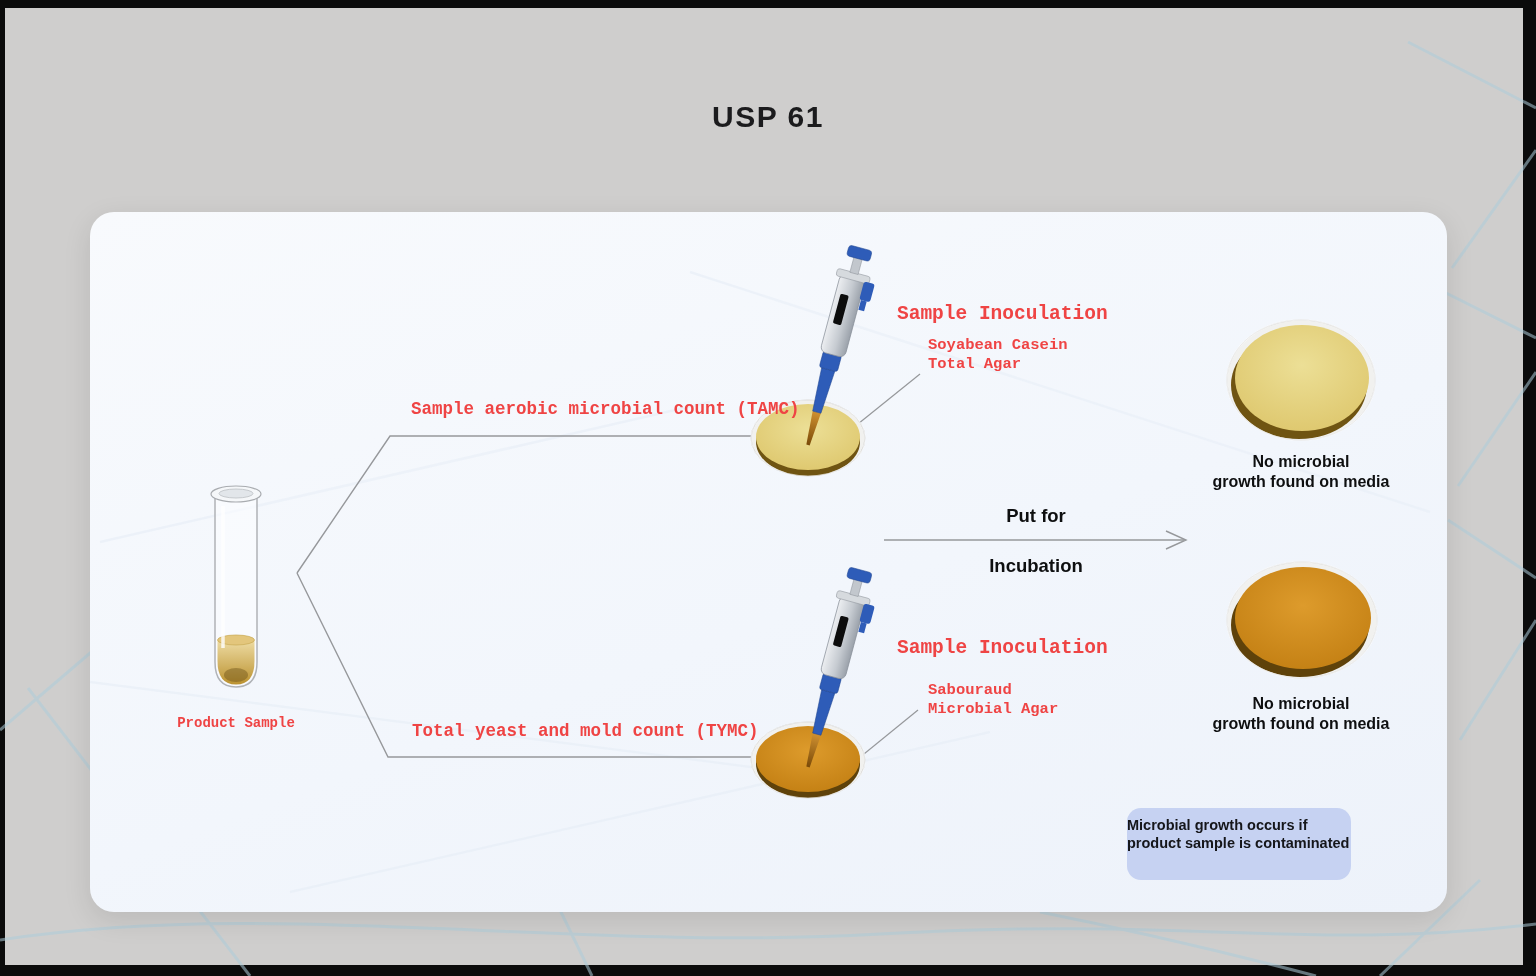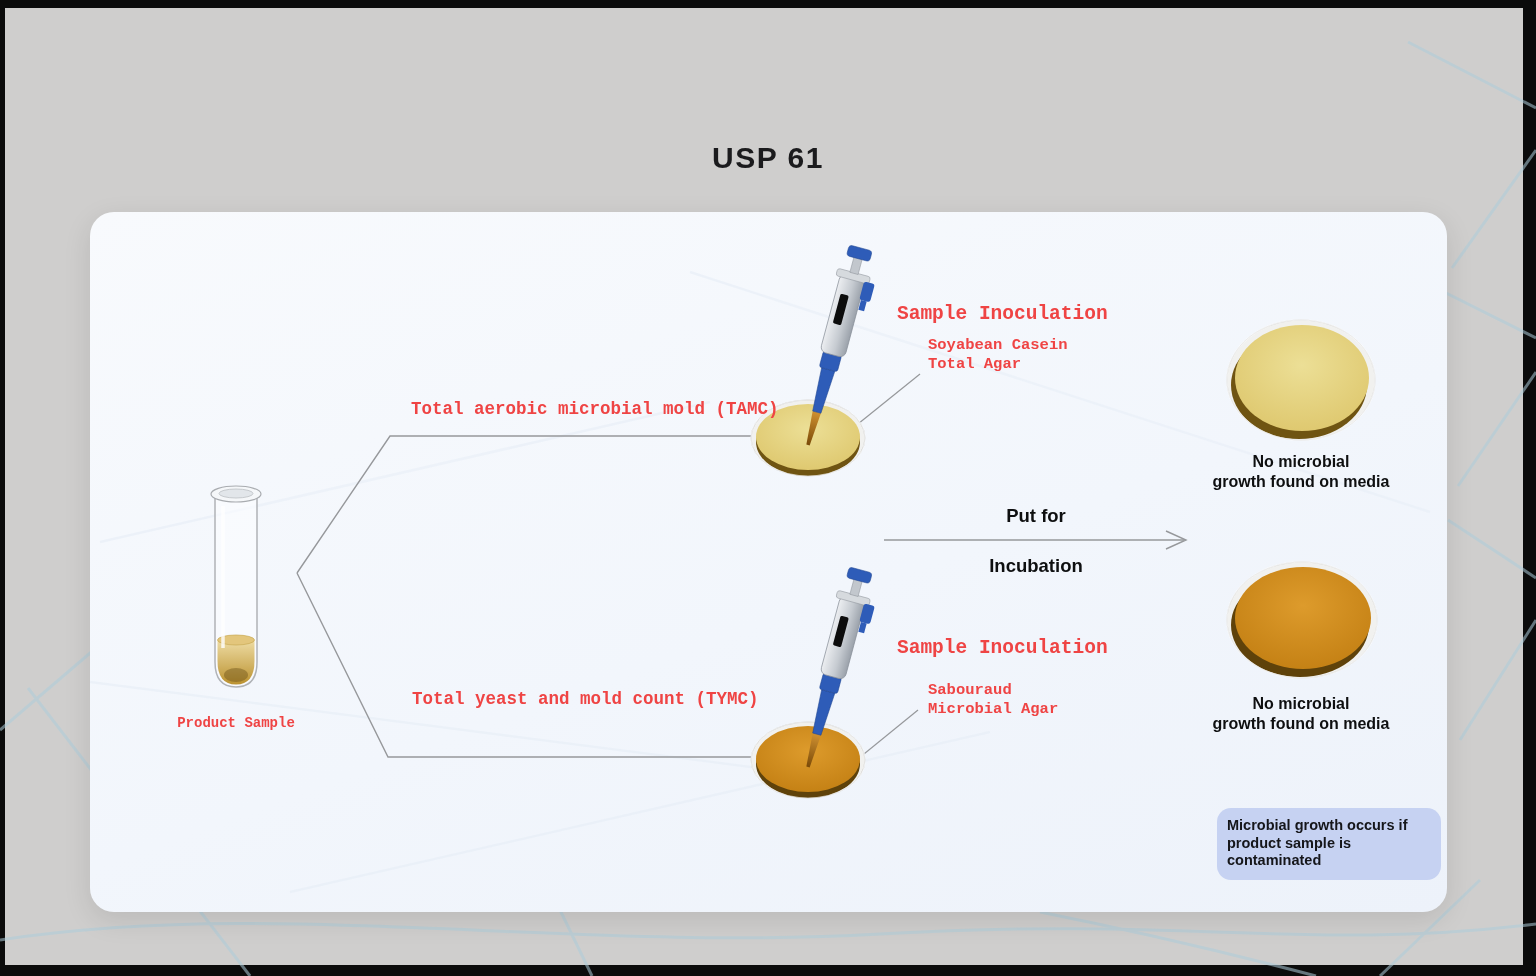--- a/index.html
+++ b/index.html
@@ -2,36 +2,36 @@
 <html><head>
 <meta charset="utf-8">
 <style>
   html,body{margin:0;padding:0;background:#000;}
   *{box-sizing:border-box;}
   .frame{position:relative;width:1536px;height:976px;background:#0b0b0b;overflow:hidden;
          font-family:"Liberation Sans","DejaVu Sans",sans-serif;}
   .screen{position:absolute;left:5px;top:8px;right:13px;bottom:11px;background:#cfcecd;}
   .bg-svg{position:absolute;left:0;top:0;width:1536px;height:976px;pointer-events:none;}
   .title{position:absolute;left:0;right:0;top:100px;text-align:center;
-         font-size:30px;font-weight:800;letter-spacing:1.5px;color:#1b1b1d;margin-top:41px;}
+         font-size:30px;font-weight:800;letter-spacing:1.5px;color:#1b1b1d;}
   .card{position:absolute;left:90px;top:212px;width:1357px;height:700px;border-radius:24px;
         background:linear-gradient(160deg,#f8fafd 0%,#f2f6fc 55%,#edf2fa 100%);
         box-shadow:0 8px 28px rgba(0,0,0,0.10);}
   .diagram-svg{position:absolute;left:0;top:0;width:1536px;height:976px;pointer-events:none;}
   .lbl{position:absolute;color:#ef4444;font-weight:700;white-space:nowrap;font-family:Liberation Mono, monospace;}
   .count-lbl{font-size:17.5px;}
   .inoc-lbl{font-size:19.5px;}
   .agar-lbl{font-size:15.5px;line-height:1.22;white-space:normal;}
   .sample-lbl{font-size:14px;text-align:center;}
   .incub{position:absolute;left:930px;width:212px;text-align:center;color:#0e0f10;
          font-weight:700;font-size:18.5px;}
   .result{position:absolute;width:240px;text-align:center;color:#0e0f10;
           font-weight:700;font-size:16px;line-height:1.28;}
-  .note-box{position:absolute;left:1217px;top:808px;width:224px;min-height:72px;
-            background:#c6d2f2;border-radius:14px;padding:9px 10px;
+  .note-box{position:absolute;left:1127px;top:808px;width:224px;min-height:72px;
+            background:#c6d2f2;border-radius:14px;padding:9px 0;
             color:#15161a;font-weight:700;font-size:14.5px;line-height:1.22;}
 </style>
 </head>
 <body>
 
 <div class="frame">
   <div class="screen"></div>
 
   <svg class="bg-svg" viewBox="0 0 1536 976">
     <g stroke="#aecdda" stroke-width="3" fill="none" opacity="0.55">
@@ -158,22 +158,22 @@
     </g>
 
     <g transform="translate(1302,620)">
       <ellipse rx="75" ry="58" fill="#f1f1ef" stroke="#c7c7c5" stroke-width="1"></ellipse>
       <ellipse cx="-2" cy="5" rx="69" ry="52" fill="#5f420a"></ellipse>
       <ellipse cx="1" cy="-2" rx="68" ry="51" fill="url(#gAgarO)"></ellipse>
       <ellipse rx="75" ry="58" fill="none" stroke="#ffffff" stroke-width="1.5" opacity="0.65"></ellipse>
     </g>
   </svg>
 
-  <div class="lbl count-lbl" style="left:411px;top:399px;">Total aerobic microbial mold (TAMC)</div>
-  <div class="lbl count-lbl" style="left:412px;top:689px;">Total yeast and mold count (TYMC)</div>
+  <div class="lbl count-lbl" style="left:411px;top:399px;">Sample aerobic microbial count (TAMC)</div>
+  <div class="lbl count-lbl" style="left:412px;top:721px;">Total yeast and mold count (TYMC)</div>
 
   <div class="lbl sample-lbl" style="left:136px;width:200px;top:715px;">Product Sample</div>
 
   <div class="lbl inoc-lbl" style="left:897px;top:303px;">Sample Inoculation</div>
   <div class="lbl agar-lbl" style="left:928px;top:336px;width:150px;">
     <div>Soyabean Casein</div>
     <div>Total Agar</div>
   </div>
 
   <div class="lbl inoc-lbl" style="left:897px;top:637px;">Sample Inoculation</div>

